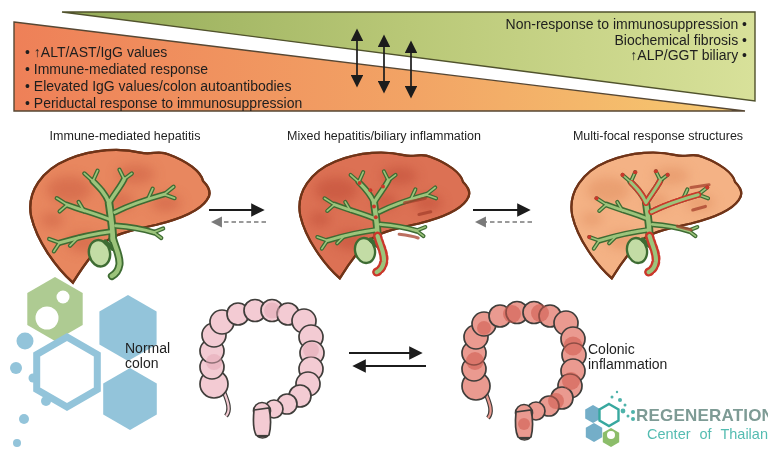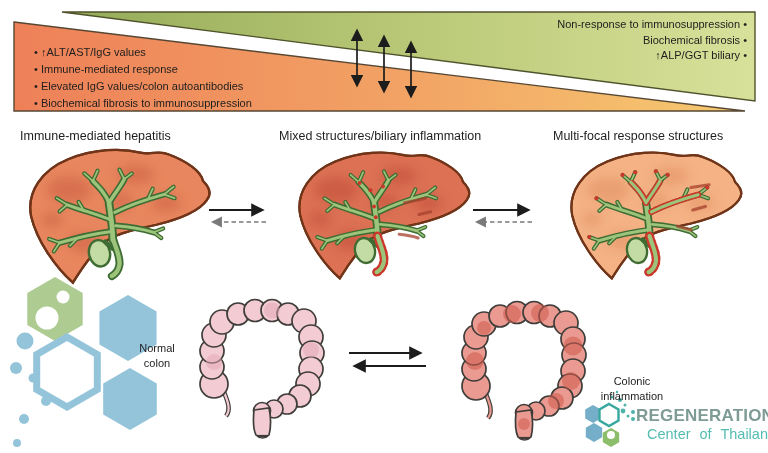--- a/index.html
+++ b/index.html
@@ -1,26 +1,26 @@
 <!DOCTYPE html>
 <html><head>
 <meta charset="utf-8">
 <style>
   html,body{margin:0;padding:0;background:#ffffff;}
   #fig{position:relative;width:768px;height:453px;background:#fff;overflow:hidden;
        font-family:"Liberation Sans",sans-serif;color:#1e1e1e;}
   #gfx{position:absolute;left:0;top:0;z-index:1;}
-  .txt{position:absolute;z-index:2;font-size:11px;line-height:17px;white-space:nowrap;}
-  .banner-left{left:34px;top:44px;text-align:left;}
+  .txt{position:absolute;z-index:2;font-size:14px;line-height:17px;white-space:nowrap;}
+  .banner-left{left:25px;top:44px;text-align:left;}
   .banner-right{right:21px;top:17px;text-align:right;line-height:15.5px;}
-  .liver-label{top:128px;width:210px;font-size:12.5px;}
+  .liver-label{top:128px;width:210px;text-align:center;font-size:12.5px;}
   .lbl1{left:20px;} .lbl2{left:279px;} .lbl3{left:553px;}
-  .colon-label{white-space:normal;text-align:center;line-height:15px;}
+  .colon-label{white-space:normal;text-align:left;line-height:15px;}
   .lbl-normal{left:125px;top:341px;width:64px;}
-  .lbl-inflamed{left:588px;top:342px;width:88px;margin-top:32px;}
+  .lbl-inflamed{left:588px;top:342px;width:88px;}
   .logo-text1{left:636px;top:407px;font-size:17px;font-weight:bold;color:#7e9b95;letter-spacing:.2px;}
   .logo-text2{left:647px;top:426px;font-size:14.5px;color:#54bcb1;word-spacing:5px;}
 </style>
 </head>
 <body>
 
 <div id="fig">
 
 <svg id="gfx" width="768" height="453" viewBox="0 0 768 453">
   <defs>
@@ -229,31 +229,31 @@
       <circle cx="633" cy="412" r="2"></circle>
           <circle cx="633" cy="419" r="2"></circle>
     </g>
   </g>
 </svg>
 
   <div class="txt banner-left">
     <div>• ↑ALT/AST/IgG values</div>
     <div>• Immune-mediated response</div>
     <div>• Elevated IgG values/colon autoantibodies</div>
-    <div>• Biochemical fibrosis to immunosuppression</div>
+    <div>• Periductal response to immunosuppression</div>
   </div>
 
   <div class="txt banner-right">
     <div>Non-response to immunosuppression •</div>
     <div>Biochemical fibrosis •</div>
     <div>↑ALP/GGT biliary •</div>
   </div>
 
   <div class="txt liver-label lbl1">Immune-mediated hepatitis</div>
-  <div class="txt liver-label lbl2">Mixed structures/biliary inflammation</div>
+  <div class="txt liver-label lbl2">Mixed hepatitis/biliary inflammation</div>
   <div class="txt liver-label lbl3">Multi-focal response structures</div>
 
   <div class="txt colon-label lbl-normal">Normal colon</div>
   <div class="txt colon-label lbl-inflamed">Colonic inflammation</div>
 
   <div class="txt logo-text1">REGENERATION</div>
   <div class="txt logo-text2">Center of Thailand</div>
 
 </div>
 

